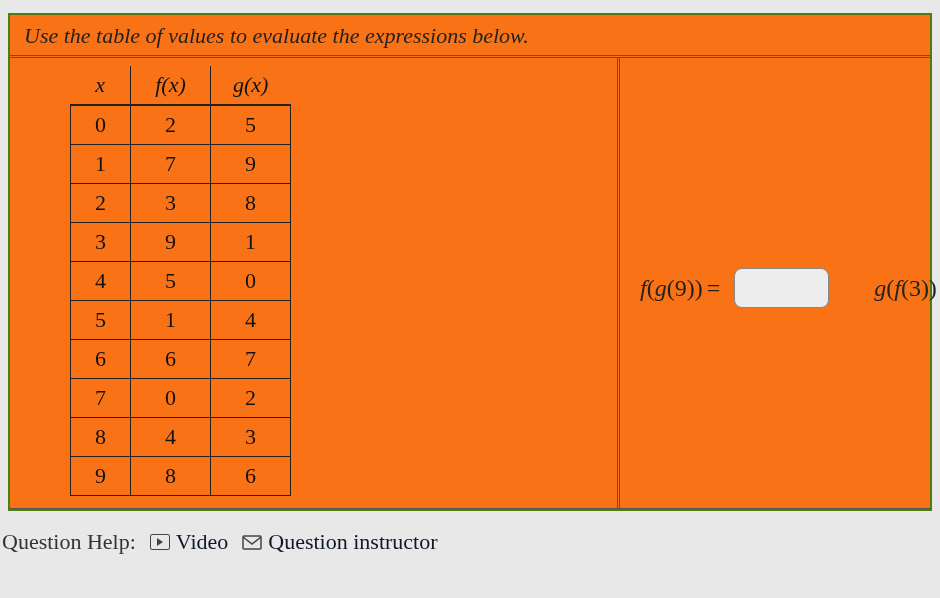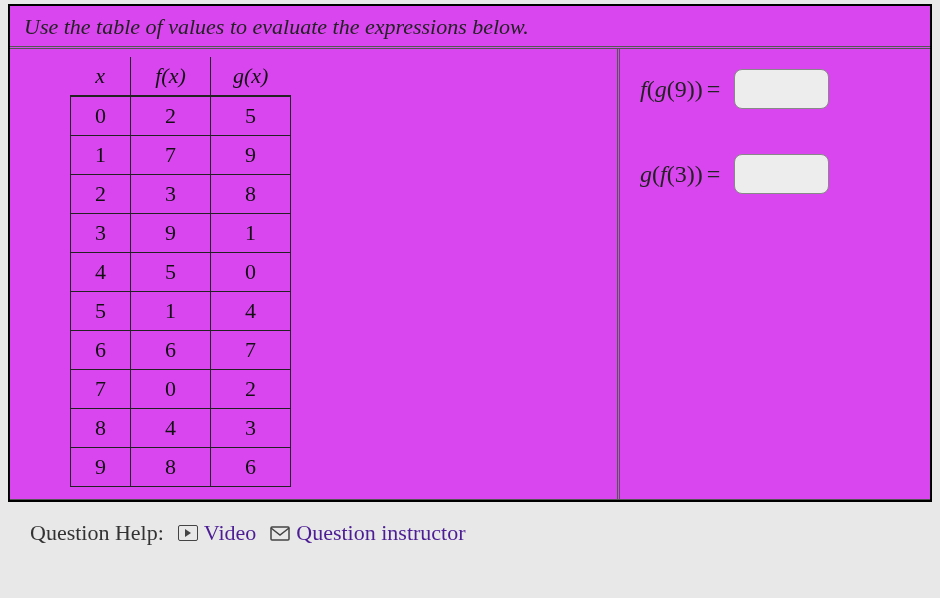--- a/index.html
+++ b/index.html
@@ -8,23 +8,23 @@
       padding: 0;
     }
     body {
       font-family: Georgia, 'Times New Roman', serif;
       background: #e8e8e8;
       width: 940px;
       height: 598px;
       overflow: hidden;
     }
     .question-box {
-      border: 2px solid #000000;
-      margin: 4px 8px 4px 8px;
-      background: #d946ef;
+      border: 2px solid #4d7c0f;
+      margin: 13px 8px 4px 8px;
+      background: #f97316;
     }
     .instruction {
       font-style: italic;
       font-size: 22px;
       padding: 8px 14px 6px 14px;
       color: #222;
     }
     .content-row {
       display: flex;
       border-top: 3px double #555;
@@ -32,21 +32,21 @@
     }
     .table-section {
       flex: 1.3;
       padding: 8px 20px 12px 60px;
       border-right: 3px double #555;
     }
     .answers-section {
       width: 310px;
       padding: 20px 20px 10px 20px;
       display: flex;
-      flex-direction: column;
+      flex-direction: row;
       justify-content: flex-start;
       gap: 45px;
     }
     table.values {
       border-collapse: collapse;
       font-size: 22px;
       color: #111;
     }
     table.values th {
       font-weight: normal;
@@ -103,27 +103,26 @@
       padding: 4px 8px;
       font-family: inherit;
     }
     .help-row {
       padding: 14px 0 8px 2px;
       font-size: 22px;
       color: #333;
       display: flex;
       align-items: center;
       gap: 14px;
-      margin-left: 28px;
     }
     .help-label {
       color: #333;
     }
     .help-link {
-      color: #4c1d95;
+      color: #0f172a;
       display: inline-flex;
       align-items: center;
       gap: 6px;
       cursor: pointer;
     }
     .icon-box {
       display: inline-flex;
       align-items: center;
       justify-content: center;
       width: 20px;

